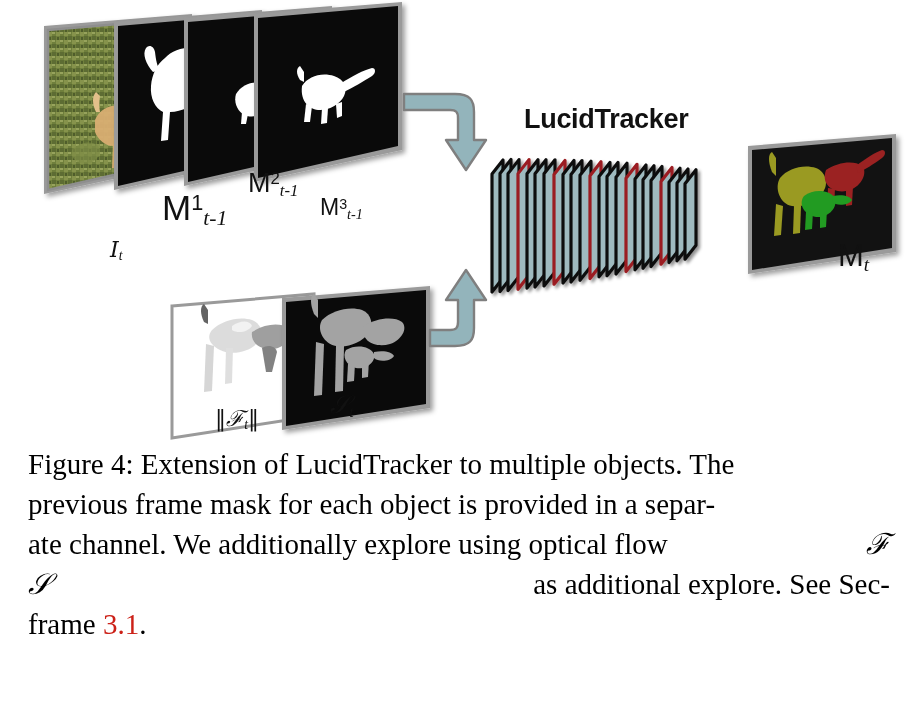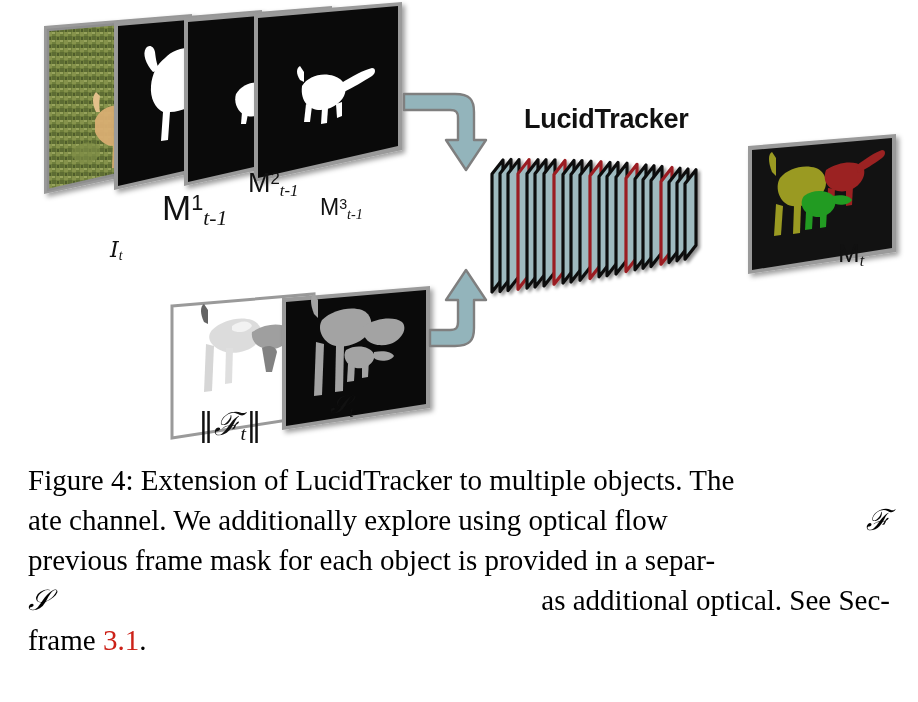--- a/index.html
+++ b/index.html
@@ -6,21 +6,21 @@
   body{
     width:918px;height:702px;background:#ffffff;
     font-family:"Liberation Serif", serif;
     overflow:hidden;position:relative;
   }
   #figure-area{position:absolute;left:0;top:0;width:918px;height:452px;}
   #figure-svg{position:absolute;left:0;top:0;}
 
   
   #caption{
-    position:absolute;left:28px;top:460px;width:862px;
+    position:absolute;left:28px;top:444px;width:862px;
     font-family:"Liberation Serif", serif;
     font-size:29px;line-height:40px;color:#000;
     text-align:justify;
     -webkit-hyphens:manual;hyphens:manual;
   }
   #caption .ln{display:block;white-space:nowrap;}
   #caption .ln.just{
     display:flex;justify-content:space-between;
   }
   #caption .mathcal{
@@ -256,37 +256,37 @@
     </g>
   </svg>
 
   <div id="net-title">LucidTracker</div>
 
   <div class="lbl serifital" style="left:110px;top:193px;font-size:22px;margin-top:46px;">I<sub>t</sub></div>
   <div class="lbl" style="left:162px;top:190px;font-size:35px;">M<sup>1</sup><sub>t-1</sub></div>
   <div class="lbl" style="left:248px;top:170px;font-size:27px;">M<sup>2</sup><sub>t-1</sub></div>
   <div class="lbl" style="left:320px;top:182px;font-size:23px;margin-top:14px;">M<sup>3</sup><sub>t-1</sub></div>
 
-  <div class="lbl serifital" style="left:198px;top:408px;font-size:32px;">‖ℱ<sub>t</sub>‖</div>
+  <div class="lbl serifital" style="left:215px;top:408px;font-size:22px;">‖ℱ<sub>t</sub>‖</div>
   <div class="lbl serifital" style="left:330px;top:392px;font-size:25px;">𝒮<sub>t</sub></div>
 
-  <div class="lbl" style="left:838px;top:240px;font-size:26px;">M<sub>t</sub></div>
+  <div class="lbl" style="left:838px;top:240px;font-size:31px;">M<sub>t</sub></div>
 </div>
 
 <div id="caption">
   <span class="ln just">
       <span>Figure 4: Extension of LucidTracker to multiple objects. The</span>
       <span></span>
     </span>
   <span class="ln just">
+      <span>previous frame mask for each object is provided in a separ-</span>
+      <span></span>
+    </span>
+  <span class="ln just">
     <span>ate channel. We additionally explore using optical flow</span>
     <span class="mathcal">ℱ</span>
   </span>
   <span class="ln just">
-      <span>previous frame mask for each object is provided in a separ-</span>
-      <span></span>
-    </span>
-  <span class="ln just">
     <span class="mathcal">𝒮</span>
-    <span>as additional optical. See Sec-</span>
+    <span>as additional explore. See Sec-</span>
   </span>
   <span class="ln"><span>frame</span>&nbsp;<span class="xref">3.1</span><span>.</span></span>
 </div>
 
 </body></html>

